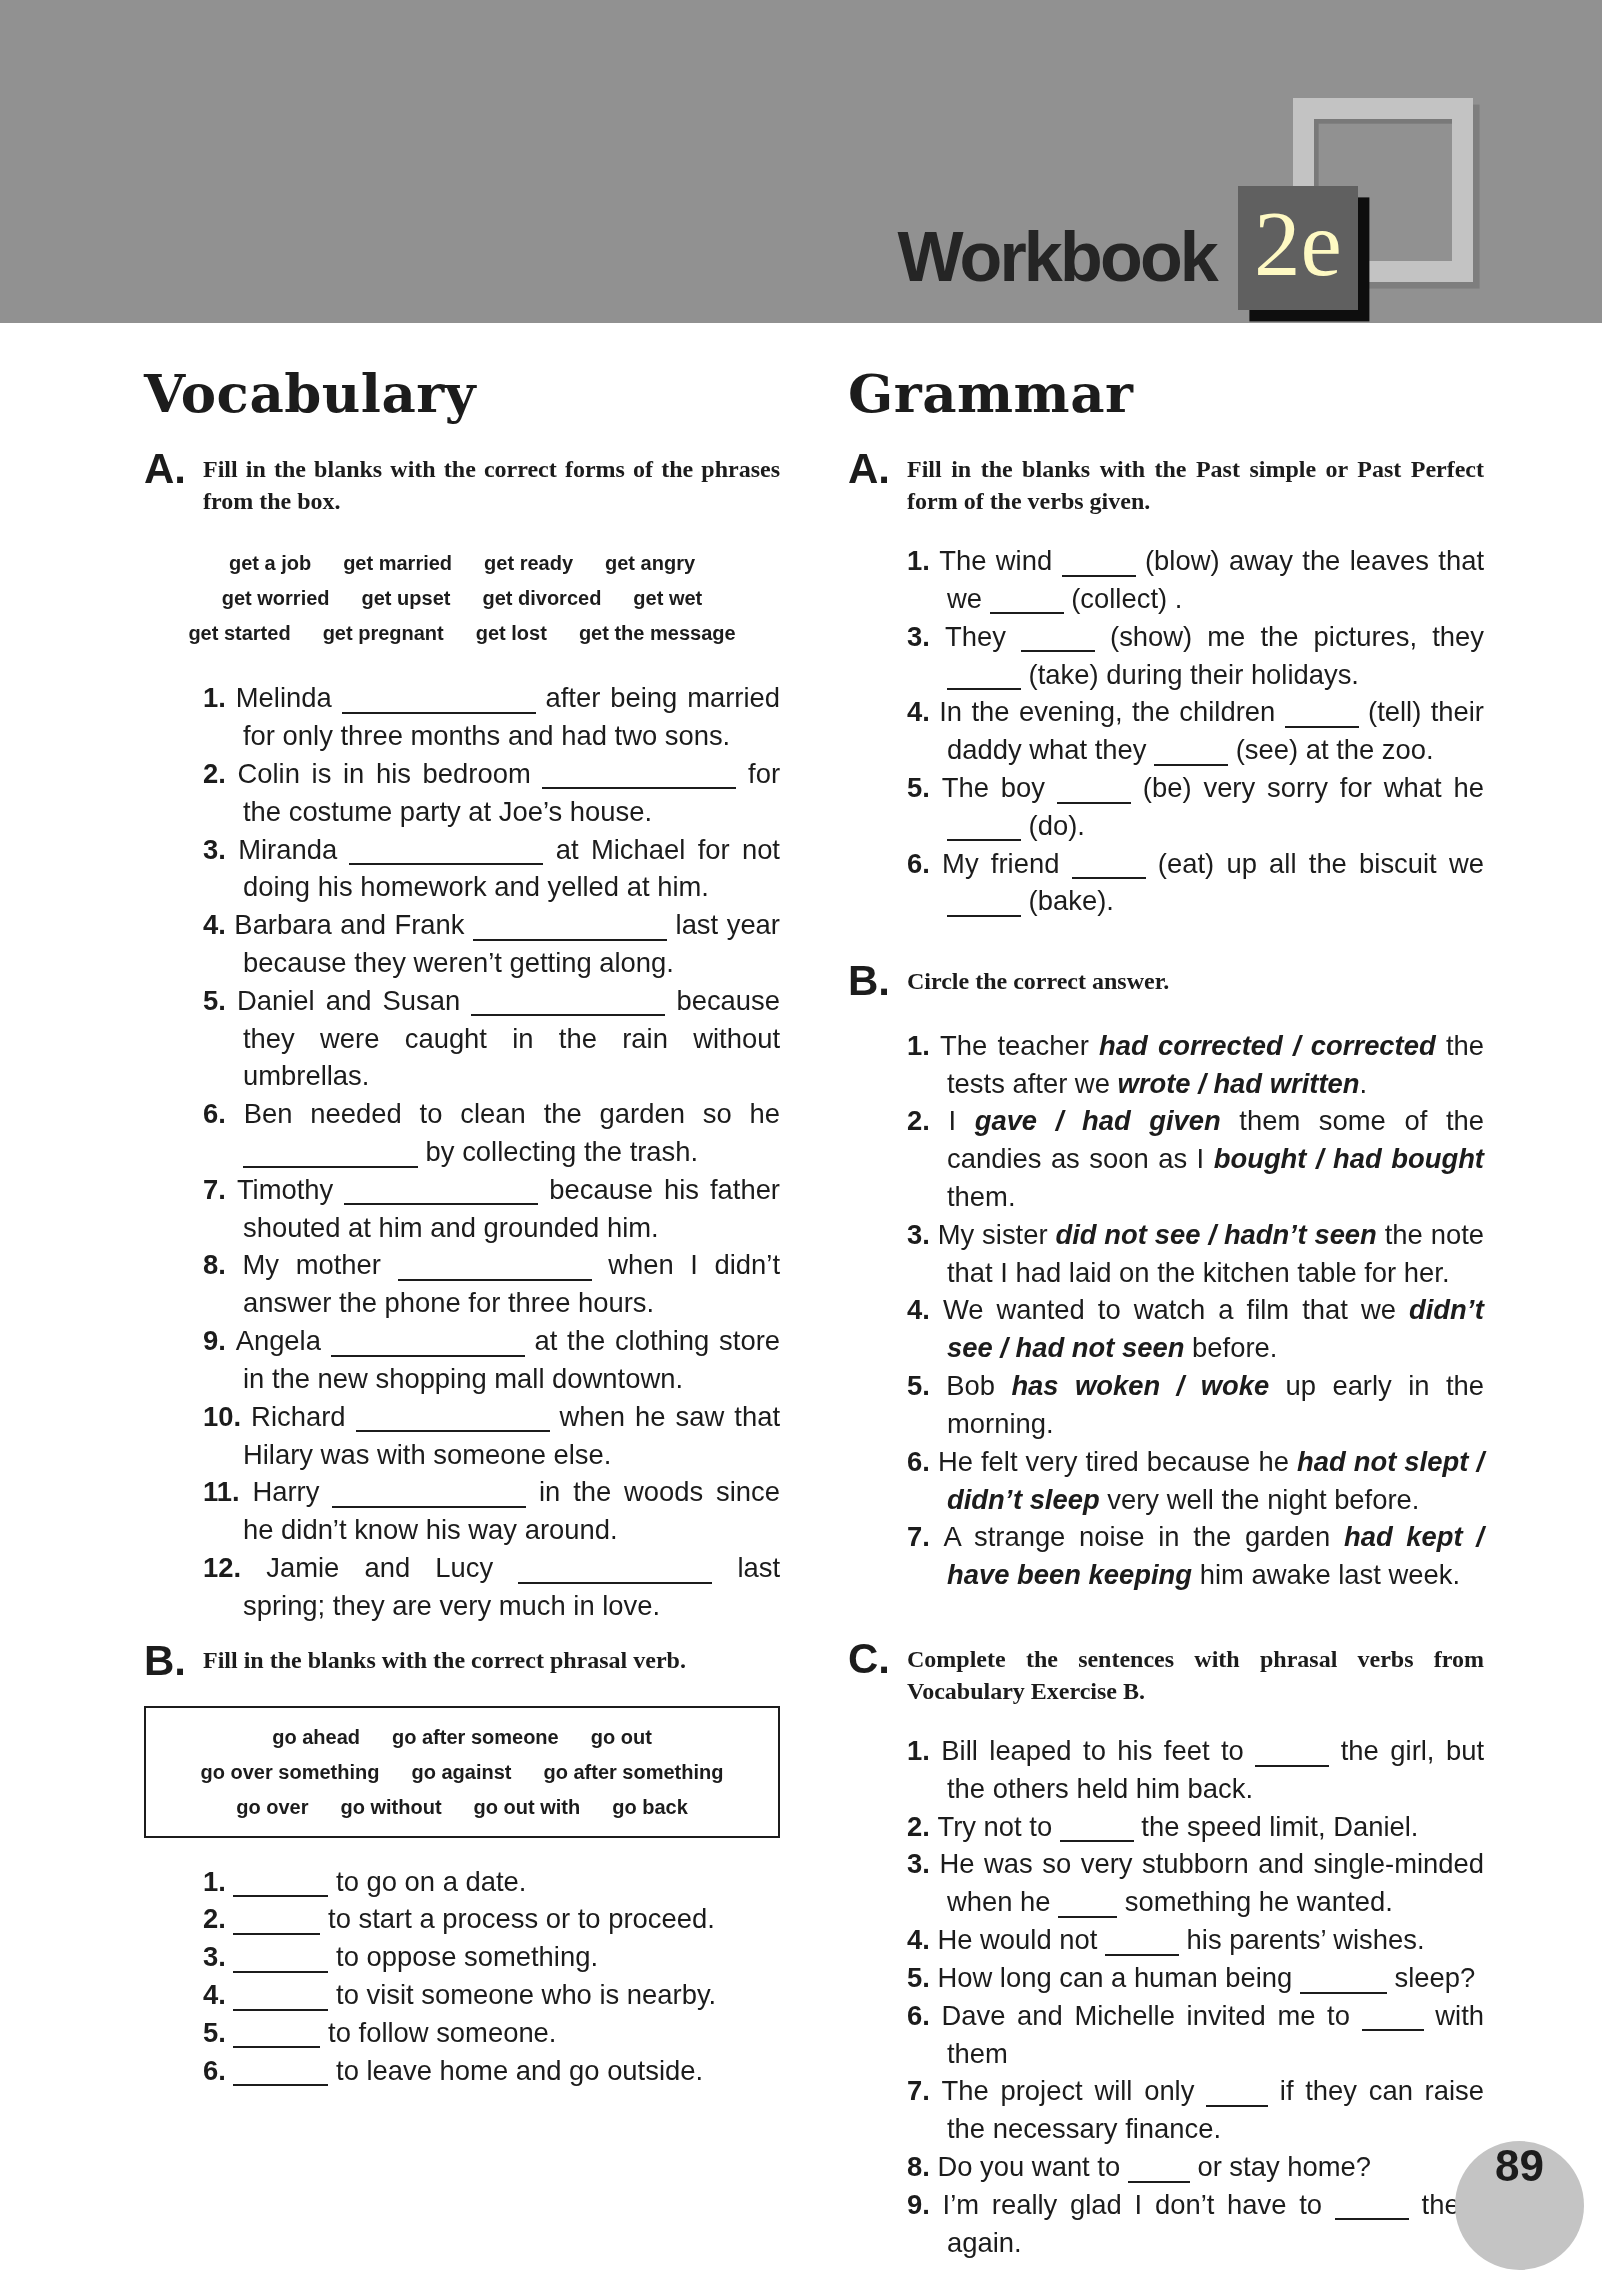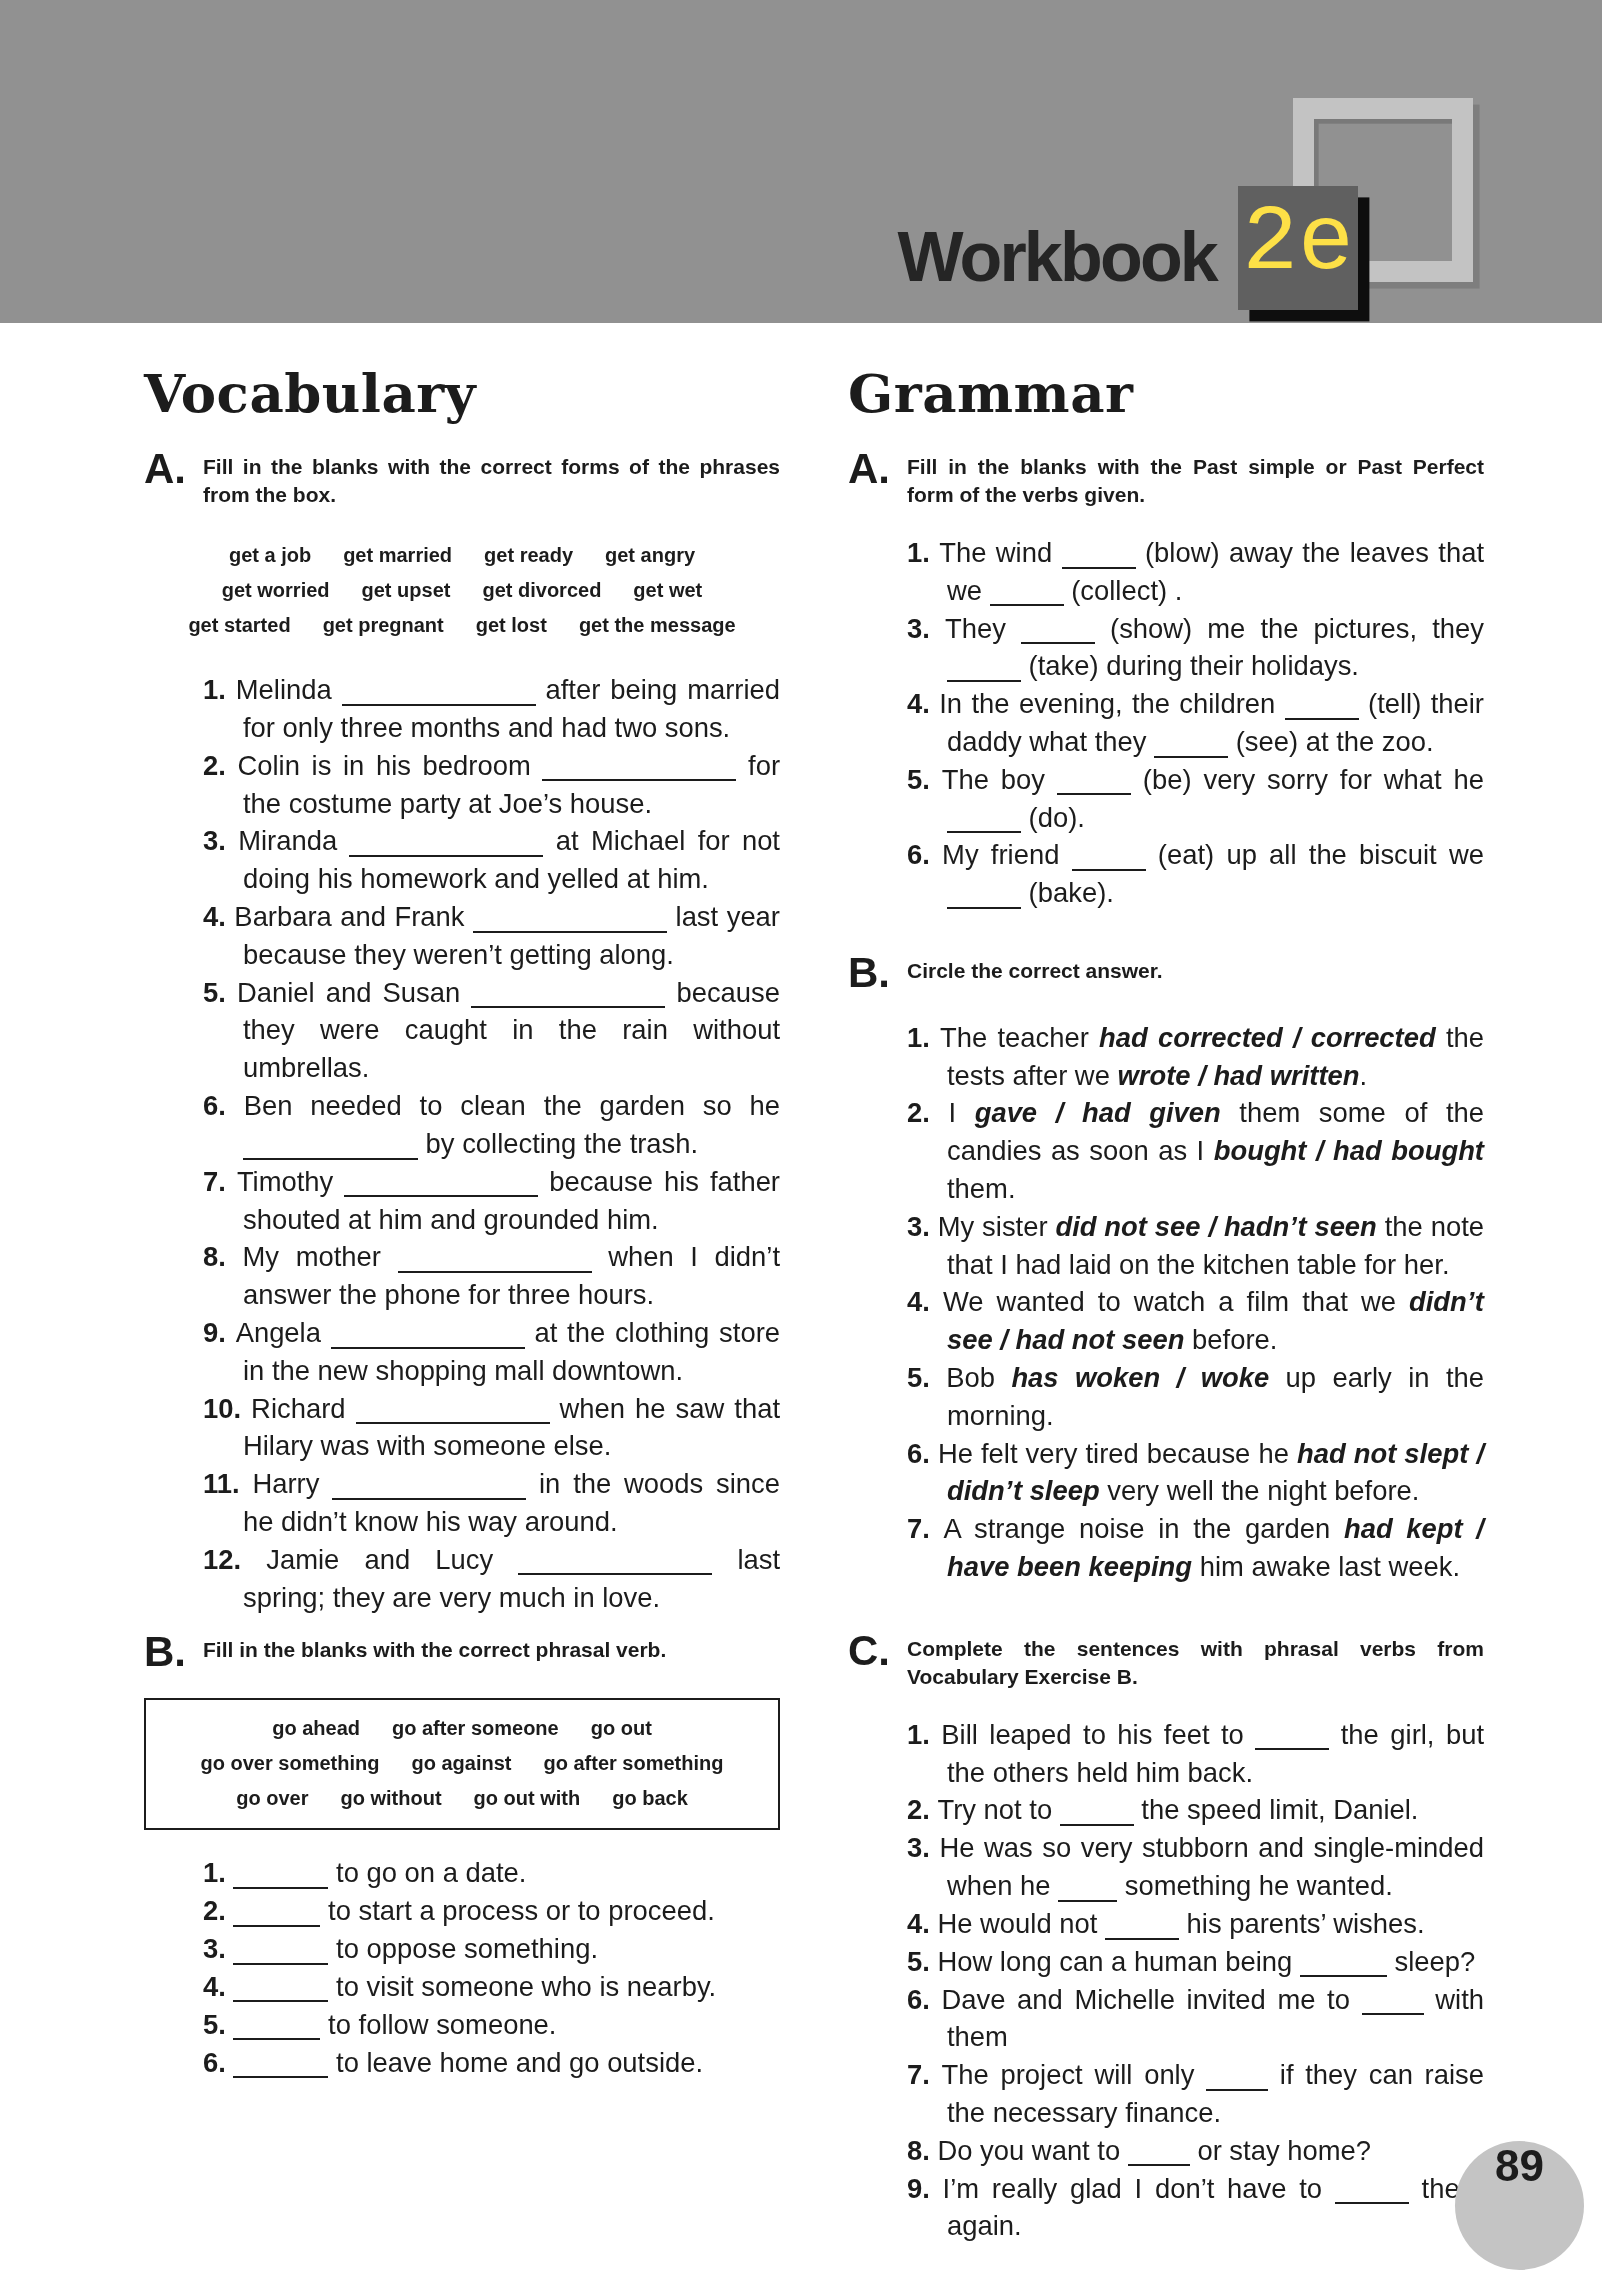--- a/index.html
+++ b/index.html
@@ -16,34 +16,34 @@
   .frame{
     position:absolute;top:98px;left:1293px;width:138px;height:142px;
     border:21px solid #c3c3c3;
     box-shadow:6.6px 6.6px 0 rgba(0,0,0,0.13), inset 4.7px 4.7px 0 rgba(0,0,0,0.16);
   }
   .badge{
     position:absolute;top:186px;left:1238px;width:120px;height:124px;background:#606060;
     box-shadow:11.4px 11.4px 0 #0e0e0e;display:flex;align-items:center;justify-content:center;
   }
   .badge-text{
-    font-family:Liberation Mono, monospace;font-size:93px;color:#fde047;line-height:1;
+    font-family:Liberation Serif, serif;font-size:93px;color:#fef9c3;line-height:1;
     padding-bottom:9.5px;
   }
   
   .content{position:absolute;top:323px;left:0;width:1602px;box-sizing:border-box;
     display:flex;gap:68px;padding:44px 118px 0 144px;}
   .col{width:636px;flex:none;}
   .sec-title{
     font-family:"DejaVu Serif", serif;font-weight:bold;font-size:53px;
     letter-spacing:0.5px;margin:0 0 28px 0;line-height:1;
   }
   .ex-head{display:flex;margin:15px 0 24.6px 0;}
   .ex-letter{font-size:42px;font-weight:bold;width:59px;flex:none;line-height:1;}
-  .ex-instr{font-size:21px;font-weight:bold;line-height:1.35;text-align:justify;padding-top:4.7px;}
+  .ex-instr{font-size:24px;font-weight:bold;line-height:1.35;text-align:justify;padding-top:4.7px;font-family:Liberation Serif, serif;}
   .wordbox{
     margin:3.8px 0 24.6px 0;padding:3.8px 5.7px;font-size:20px;line-height:1.75;text-align:center;font-weight:bold;
   }
   .wordbox.bordered{border:2.8px solid #1c1c1c;padding:11.4px 5.7px;margin-top:13.2px;}
   .phrase{display:inline-block;margin:0 16px;white-space:nowrap;}
   .items{margin:0 0 9.5px 59px;font-size:27.4px;line-height:1.38;}
   .item{text-align:justify;padding-left:40px;text-indent:-40px;}
   .item .num{font-weight:bold;}
   .bi{font-weight:bold;font-style:italic;}
   .blank{display:inline-block;border-bottom:2.8px solid #1c1c1c;height:1em;vertical-align:-6.6px;}

